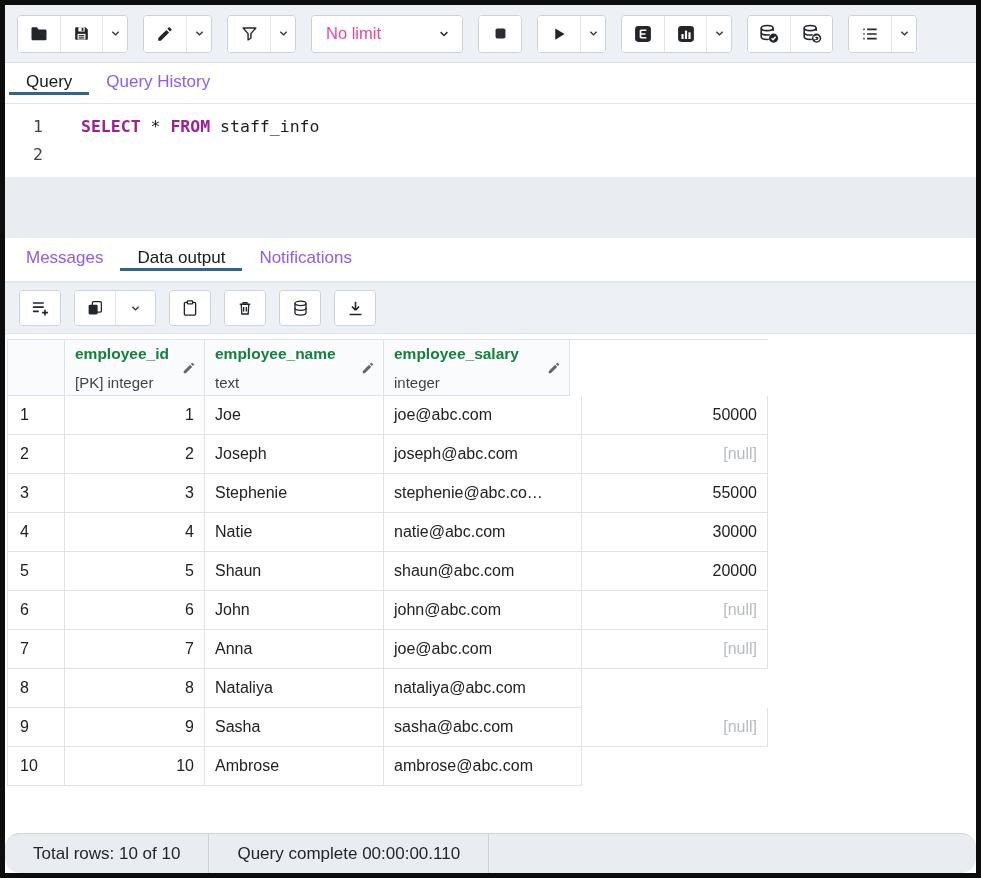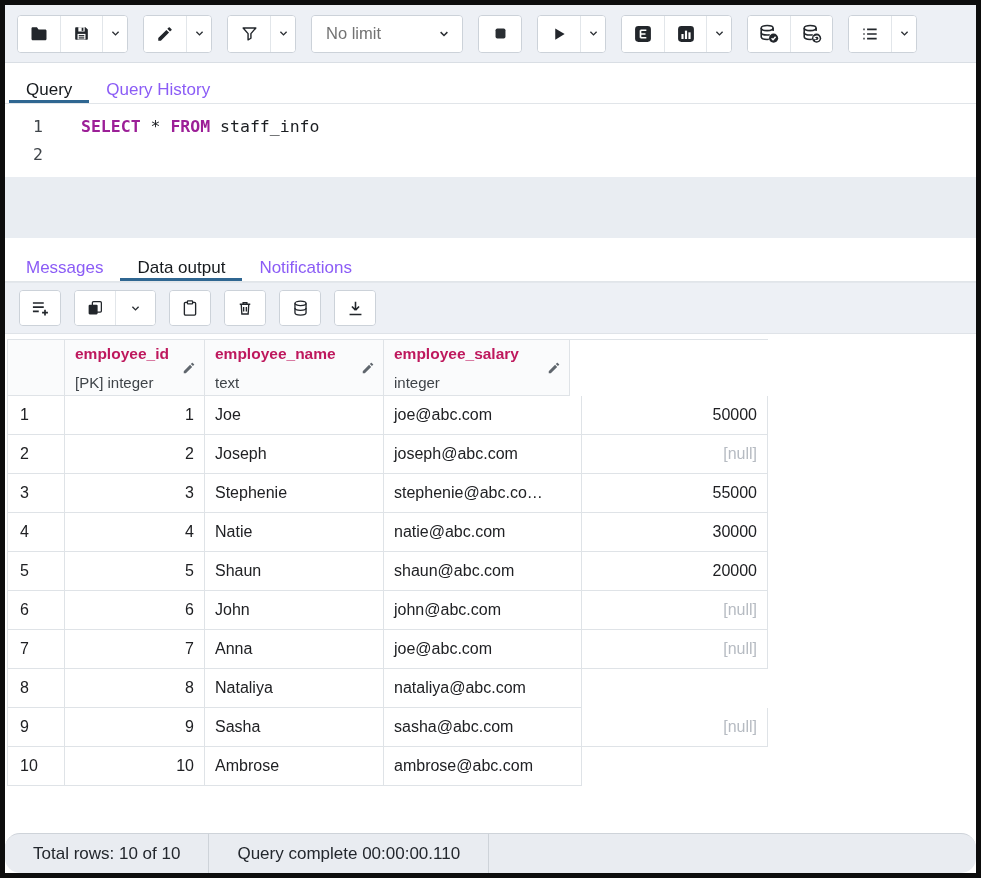--- a/index.html
+++ b/index.html
@@ -35,29 +35,29 @@
     display: flex; align-items: center; justify-content: center;
     background: #fff; border: none; cursor: pointer; padding: 0;
   }
   .tbtn + .tbtn { border-left: 1px solid #e2e6ea; }
   .tbtn.narrow { width: 25px; }
   .limit-btn {
     width: 150px; height: 100%; border: none; background: #fff; cursor: pointer;
     display: flex; align-items: center; justify-content: space-between;
     padding: 0 12px 0 14px;
     font-family: "Liberation Sans", sans-serif;
-    font-size: 16.5px; color: #737373;
+    font-size: 16.5px; color: #ec4899;
   }
 
   
   .tabbar {
     flex: 0 0 41px;
     background: #fff;
     border-bottom: 1px solid #e1e5e9;
-    display: flex; align-items: flex-end;
+    display: flex; align-items: center;
     padding: 0 4px;
   }
   .tab {
     display: flex; align-items: center;
     padding: 0 17px;
     font-size: 17px; color: #8b5cf6;
     border-bottom: 3px solid transparent;
     cursor: pointer;
   }
   .tab.active { color: #15191d; border-bottom-color: var(--accent, #2f6691); }
@@ -98,21 +98,21 @@
   }
   .cell.right { justify-content: flex-end; }
   .cell.null { color: var(--null, #b6bbc2); }
   .c0 { width: 57px; flex: 0 0 57px; padding-left: 12px; }
   .c1 { width: 140px; flex: 0 0 140px; }
   .c2 { width: 179px; flex: 0 0 179px; gap: 12px; }
   .c3 { width: 198px; flex: 0 0 198px; }
   .c4 { width: 186px; flex: 0 0 186px; }
   .header .cell { height: 56px; background: #fafbfc; }
   .hcell { justify-content: space-between; padding: 0 8px 0 10px; }
-  .hname { font-weight: bold; font-size: 15.5px; color: #be185d; line-height: 19px; }
+  .hname { font-weight: bold; font-size: 15.5px; color: #15803d; line-height: 19px; }
   .htype { font-size: 15px; color: #3f4449; line-height: 19px; margin-top: 10px; }
   .hpencil { flex: 0 0 auto; margin-left: 6px; }
 
   
   .statusbar {
     flex: 0 0 40px;
     background: #e9ecf1;
     border-top: 1px solid #ced3d9;
     display: flex; align-items: stretch;
     font-size: 17px; color: #23272d; border-radius: 15px;

